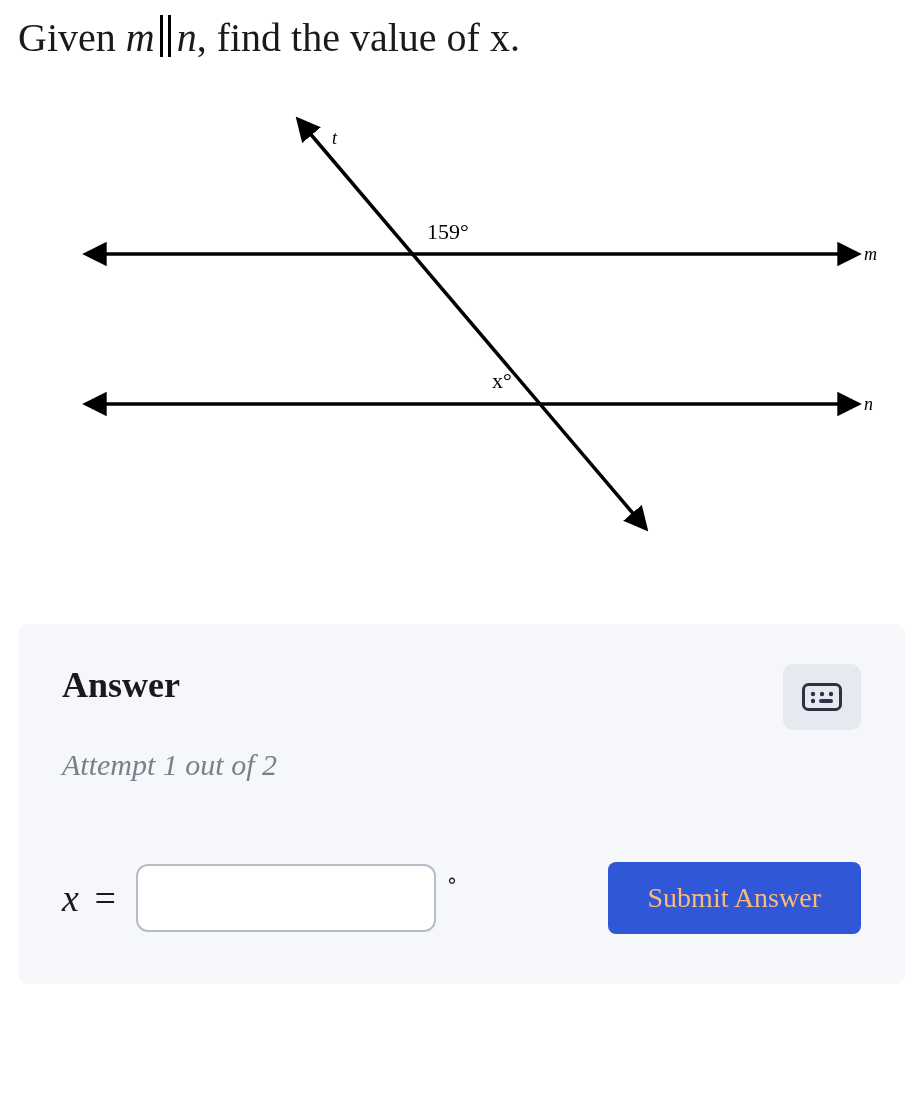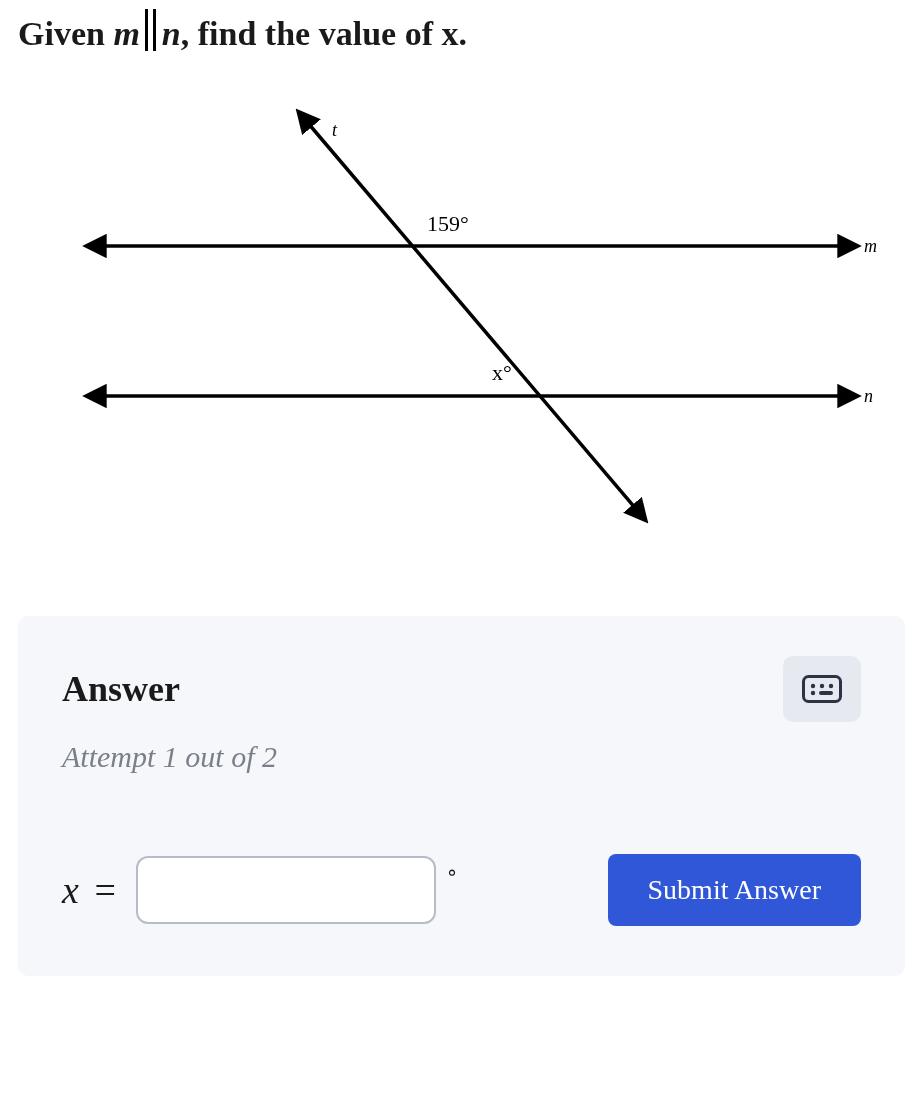--- a/index.html
+++ b/index.html
@@ -10,24 +10,23 @@
     background: #fff;
     width: 923px;
     height: 1120px;
     position: relative;
     color: #1a1a1a;
   }
   .container {
     padding: 12px 18px 0 18px;
   }
   .question {
-    font-size: 34px;
+    font-size: 40px;
     line-height: 1.3;
     margin-bottom: 20px;
-    font-weight: bold;
   }
   .question .math-m, .question .math-n {
     font-style: italic;
     font-family: 'Times New Roman', serif;
   }
   .parallel {
     display: inline-block;
     position: relative;
     width: 18px;
     vertical-align: baseline;
@@ -53,21 +52,20 @@
 
   .answer-card {
     background: #f5f7fb;
     border-radius: 10px;
     margin: 40px 0 0 0;
     padding: 40px 44px 50px 44px;
     position: relative;
   }
   .answer-header {
     display: flex;
-    align-items: center;
     justify-content: space-between;
   }
   .answer-title {
     font-family: Georgia, serif;
     font-weight: bold;
     font-size: 36px;
   }
   .keyboard-btn {
     width: 78px;
     height: 66px;
@@ -113,21 +111,21 @@
   .deg-sup {
     font-size: 20px;
     position: relative;
     top: -18px;
     left: -4px;
     font-family: 'Times New Roman', serif;
   }
   .submit-btn {
     margin-left: auto;
     background: #2f57d8;
-    color: #ffffff;
+    color: #fdba74;
     font-family: Georgia, serif;
     font-size: 28px;
     border: none;
     border-radius: 8px;
     padding: 20px 40px;
     cursor: pointer;
   }
 </style>
 </head>
 <body>

